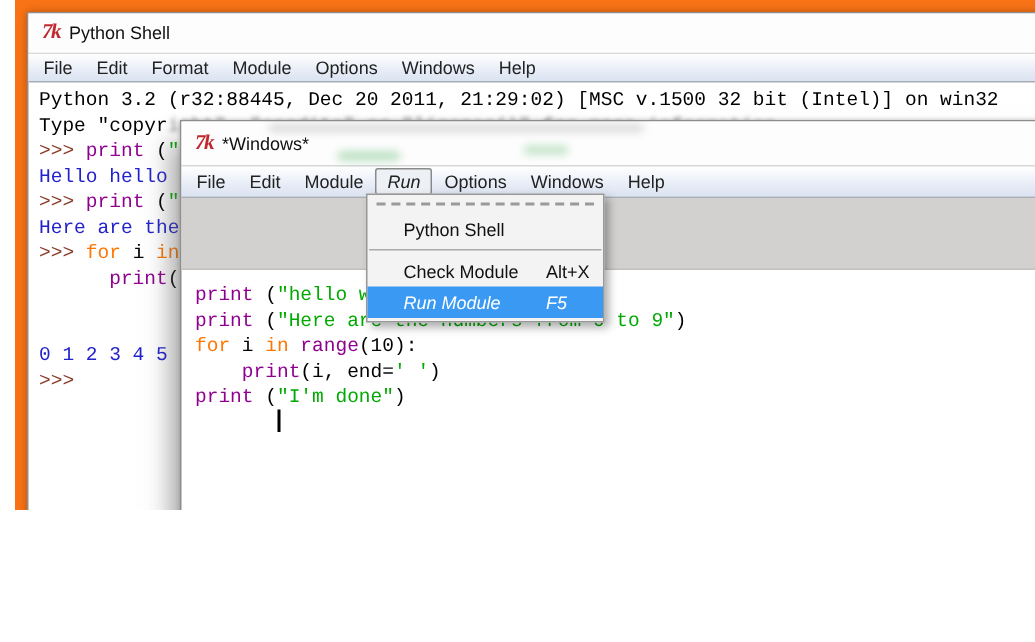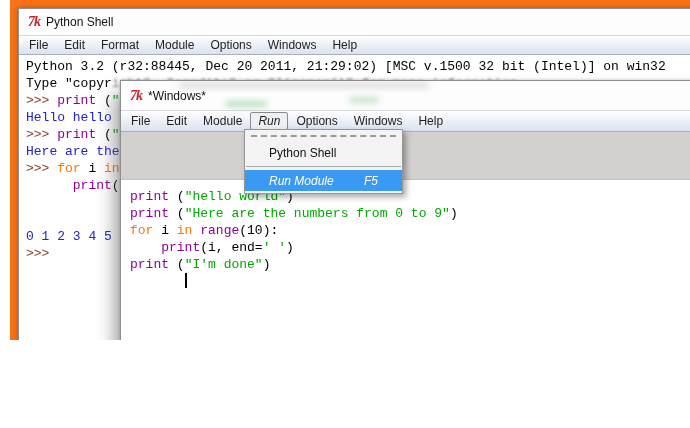--- a/index.html
+++ b/index.html
@@ -113,20 +113,24 @@
       </div>
 
     <div class="dropdown">
       <div class="tearoff"></div>
       <div id="run-menu-items">
           <div class="menu-row">
             <span class="label">Python Shell</span>
             <span class="shortcut"></span>
           </div>
           <div class="separator"></div>
+          <div class="menu-row">
+            <span class="label">Check Module</span>
+            <span class="shortcut">Alt+X</span>
+          </div>
           <div class="menu-row highlight">
             <span class="label">Run Module</span>
             <span class="shortcut">F5</span>
           </div>
         </div>
     </div>
   </div>
 
 </div>
 

